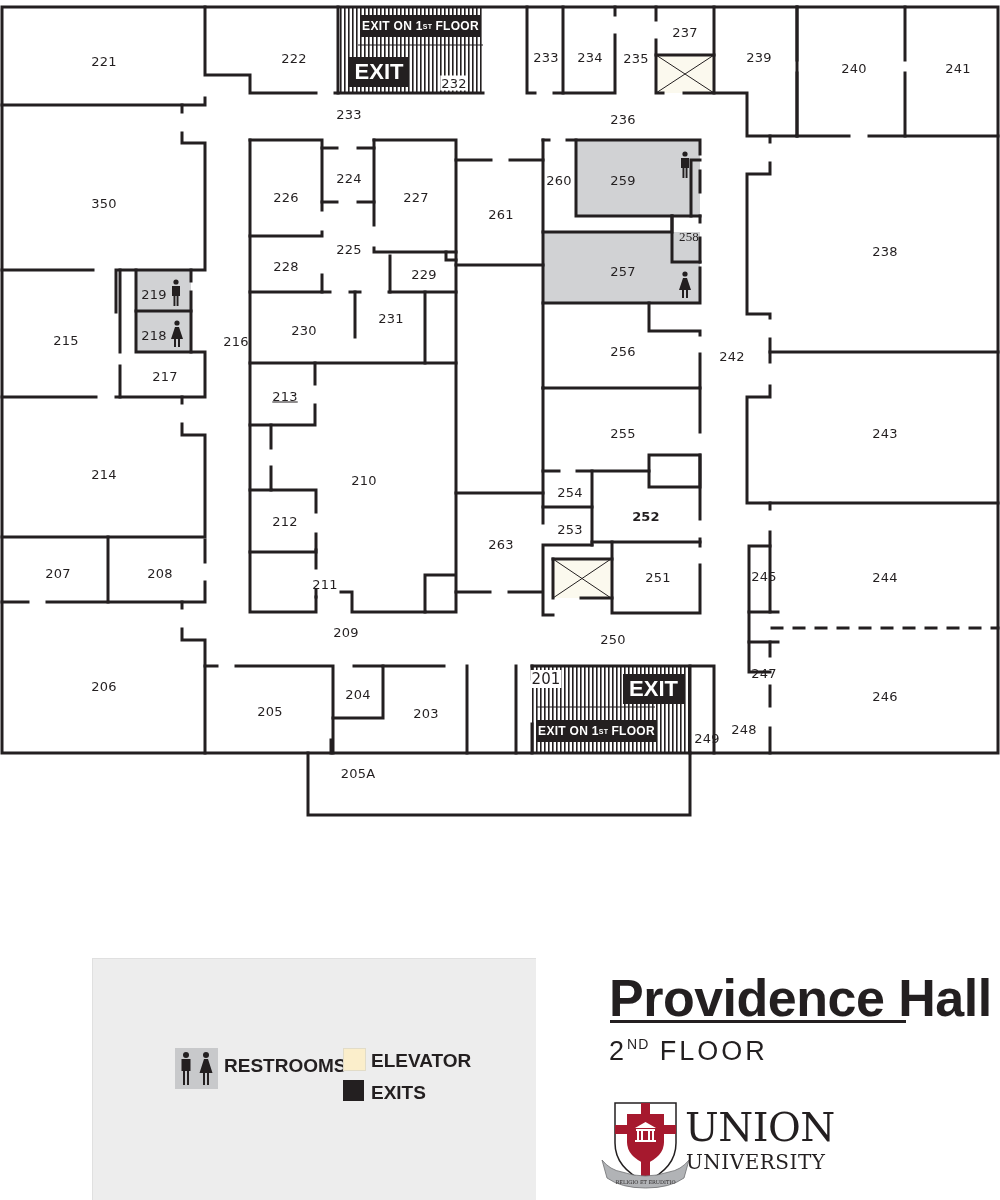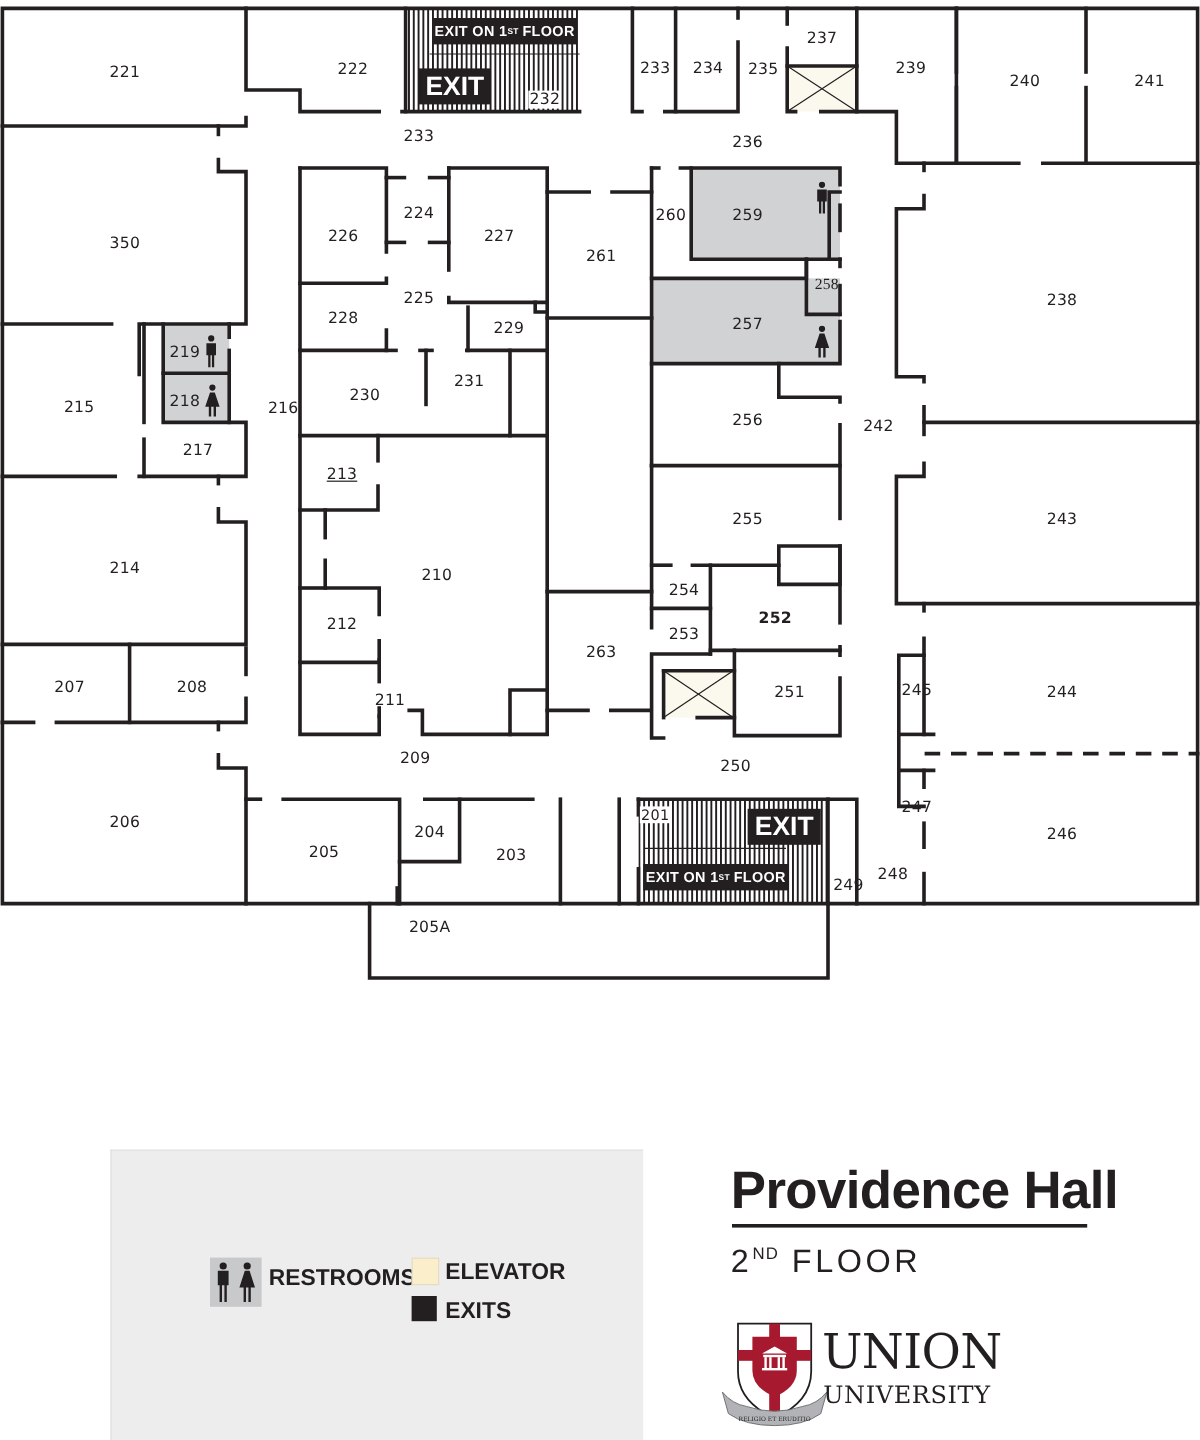--- a/index.html
+++ b/index.html
@@ -10,21 +10,21 @@
   .room-label { position:absolute; transform:translate(-50%,-50%); font-size:13px; color:#231f20; white-space:nowrap; letter-spacing:0.2px; }
   .exit-sign { position:absolute; background:#231f20; color:#ffffff; font-weight:bold; font-family:"Liberation Sans", sans-serif; display:flex; align-items:center; justify-content:center; white-space:nowrap; }
   .exit-sign.big { font-size:22px; }
   .exit-sign.small { font-size:12px; letter-spacing:0.3px; }
   .exit-sign sup { font-size:7px; margin-right:3px; }
   .person { position:absolute; }
   #legend { position:absolute; left:92px; top:958px; width:443px; height:242px; background:#ededed; border-left:1px solid #e0e0e0; border-top:1px solid #e0e0e0; }
   .leg-rest-icon { position:absolute; left:82px; top:89px; width:43px; height:41px; background:#c8c9cb; }
   .leg-label { position:absolute; font-family:"Liberation Sans", sans-serif; font-weight:bold; font-size:19px; color:#231f20; }
   .leg-swatch { position:absolute; width:21px; height:21px; }
-  #title { position:absolute; left:609px; top:968px; font-family:"Liberation Sans", sans-serif; font-weight:bold; font-size:44px; color:#231f20; letter-spacing:-0.5px; }
+  #title { position:absolute; left:609px; top:968px; font-family:"Liberation Sans", sans-serif; font-weight:bold; font-size:52px; color:#231f20; letter-spacing:-0.5px; }
   #title-rule { position:absolute; left:610px; top:1020px; width:296px; height:3px; background:#231f20; }
   #floor { position:absolute; left:609px; top:1036px; font-family:"Liberation Sans", sans-serif; font-size:27px; color:#231f20; letter-spacing:3px; }
   #floor sup { font-size:14px; letter-spacing:1px; vertical-align:11px; }
   #logo { position:absolute; left:600px; top:1098px; width:250px; height:92px; }
   #uni-name { position:absolute; left:685px; top:1107px; font-family:"DejaVu Serif", serif; font-size:40px; color:#231f20; letter-spacing:-0.5px; line-height:40px; }
   #uni-sub { position:absolute; left:686px; top:1150px; font-family:"DejaVu Serif", serif; font-size:20px; color:#231f20; letter-spacing:0.5px; }
 </style>
 </head>
 <body>
 
@@ -291,21 +291,21 @@
     <div class="room-label" style="left: 358px; top: 694px;">204</div>
     <div class="room-label" style="left: 885px; top: 696px;">246</div>
     <div class="room-label" style="left: 270px; top: 711px;">205</div>
     <div class="room-label" style="left: 426px; top: 713px;">203</div>
     <div class="room-label" style="left: 744px; top: 729px;">248</div>
     <div class="room-label" style="left: 707px; top: 738px;">249</div>
     <div class="room-label" style="left: 358px; top: 737px; margin-top: 36px;">205A</div>
   </div>
 
 <div class="room-label" style="left:454px;top:83px;background:#fff;padding:0 1px;">232</div>
-<div class="room-label" style="left:546px;top:679px;background:#fff;padding:0 1px;font-size:12px;">201</div>
+<div class="room-label" style="left:546px;top:679px;background:#fff;padding:0 1px;font-size:15px;">201</div>
 
 <div id="legend">
   <div class="leg-rest-icon">
     <svg width="43" height="41" viewBox="0 0 43 41">
         <circle cx="11" cy="7" r="3" fill="#231f20"></circle>
         <path d="M6.5 11 H15.5 V23 H14 V37 H12 V23 H10 V37 H8 V23 H6.5 Z" fill="#231f20"></path>
         <circle cx="31" cy="7" r="3" fill="#231f20"></circle>
         <path d="M29 11 H33 L37.5 25 H34 V37 H32 V25 H30 V37 H28 V25 H24.5 Z" fill="#231f20"></path>
       </svg>
   </div>

